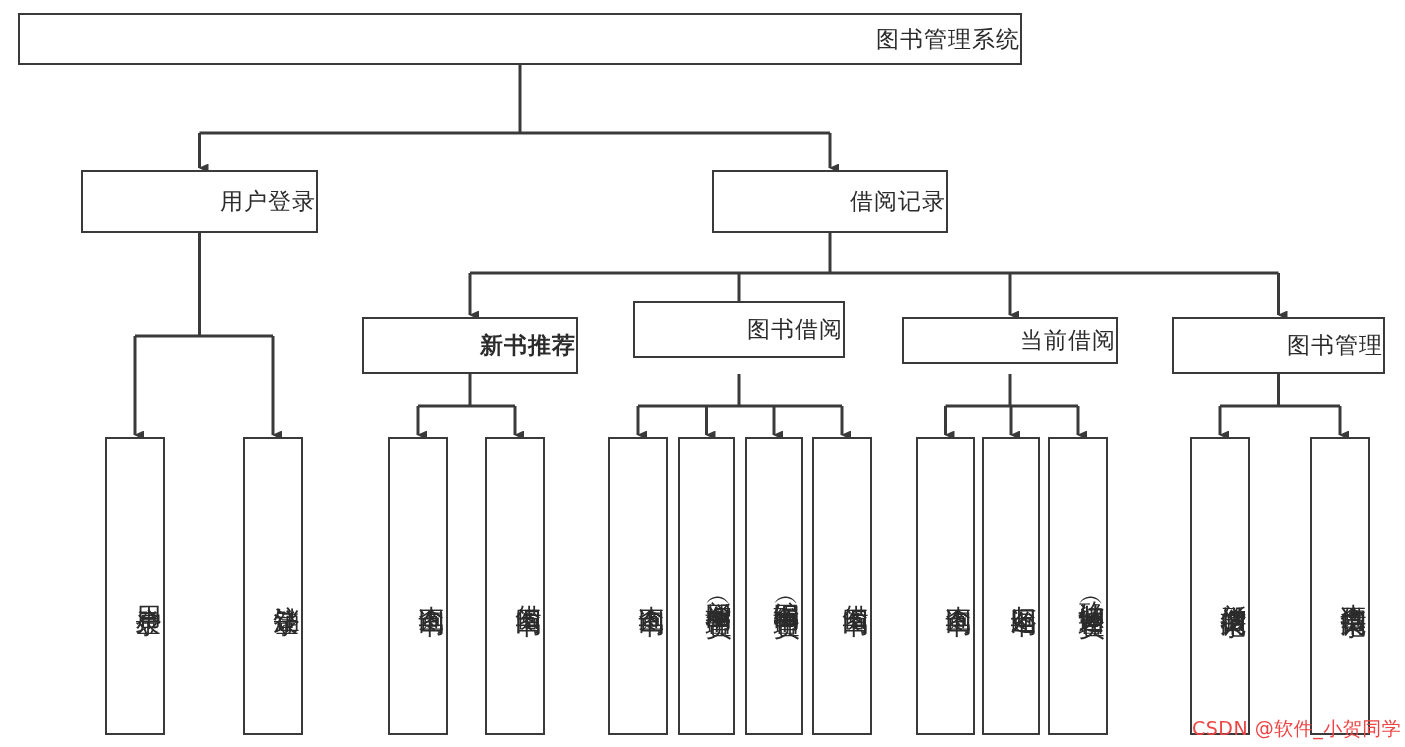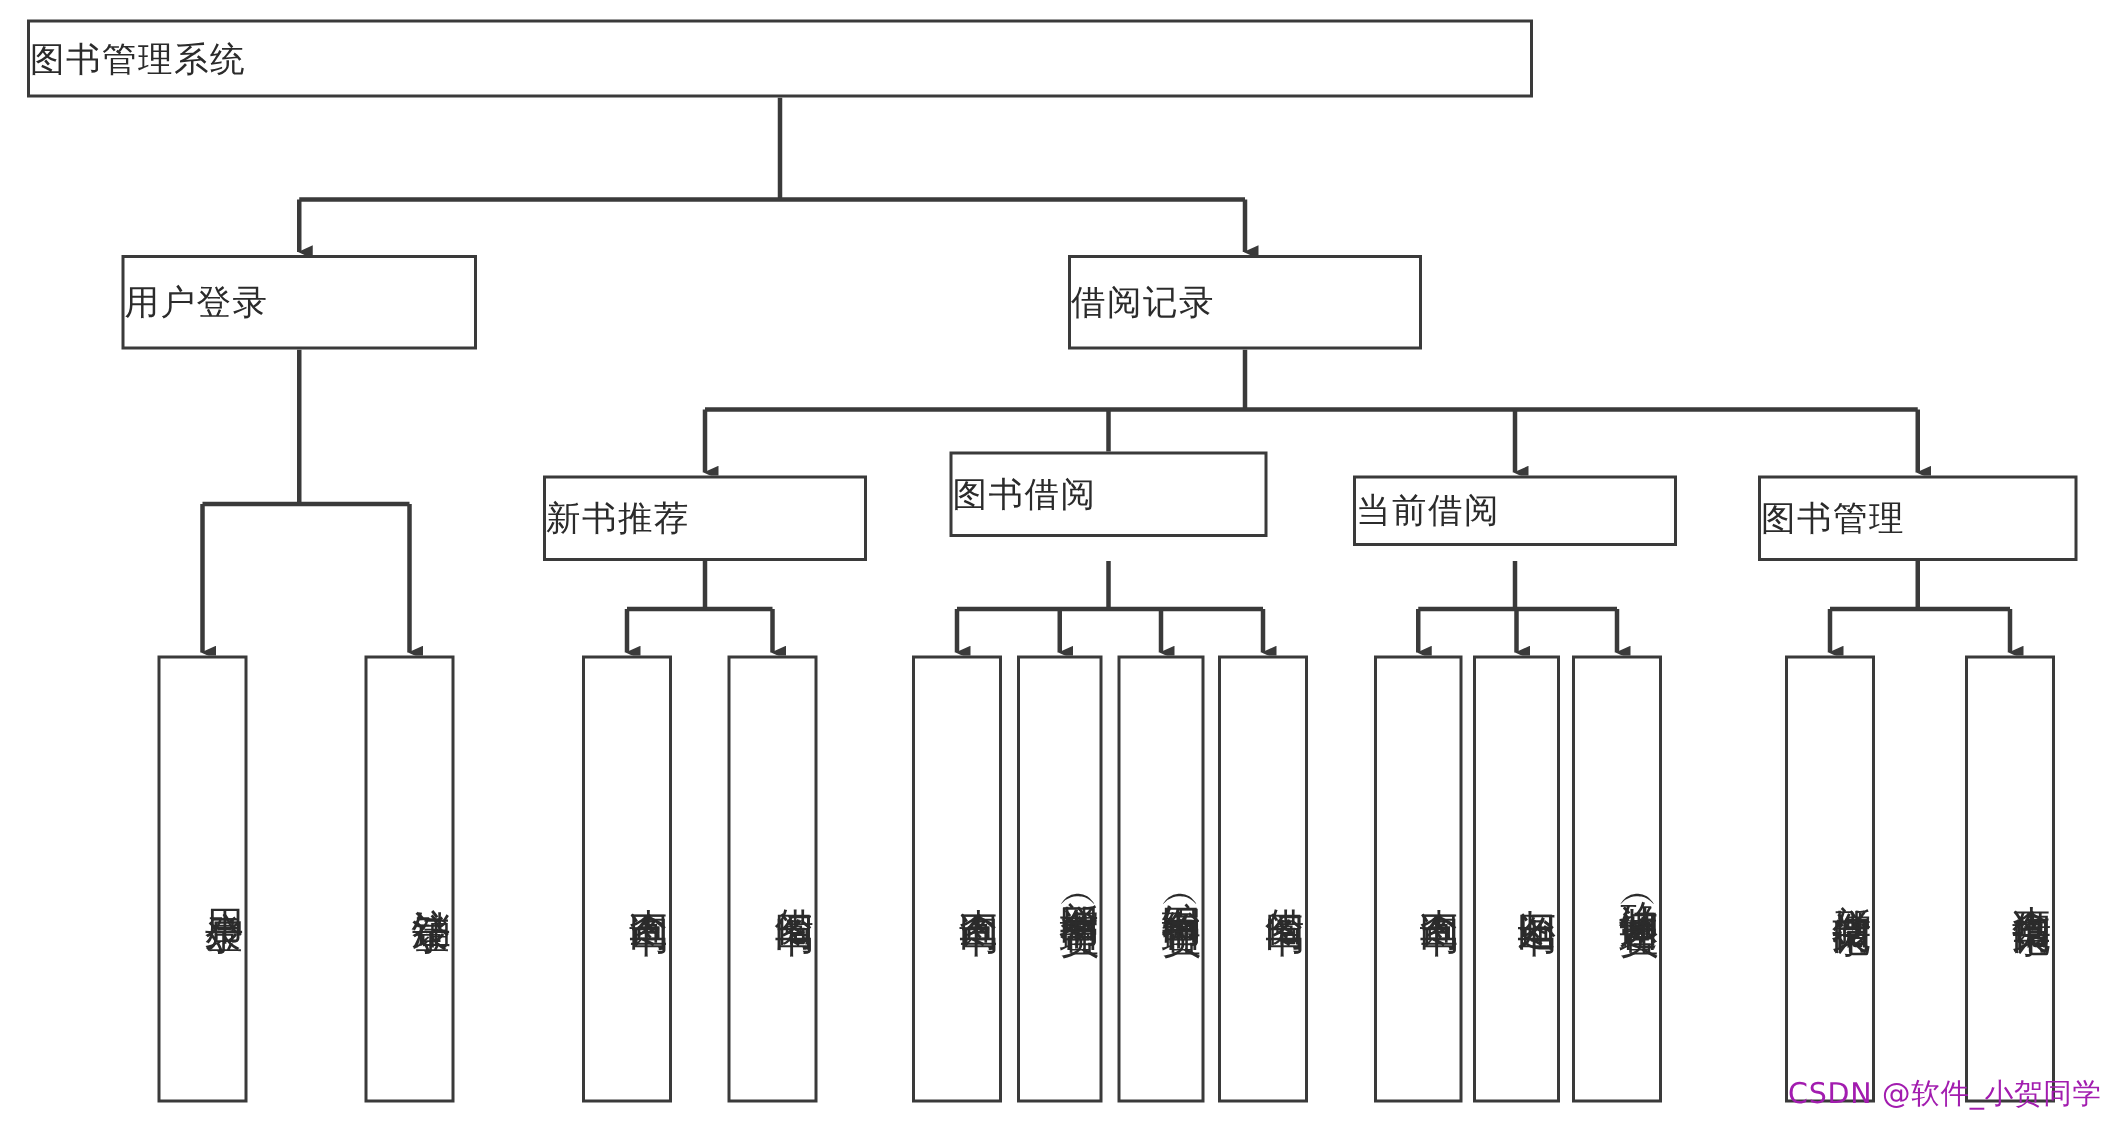--- a/index.html
+++ b/index.html
@@ -25,21 +25,21 @@
     height: 747px;
     pointer-events: none;
   }
   .node {
     position: absolute;
     box-sizing: border-box;
     background: #ffffff;
     border: 2.5px solid #3a3a3a;
     display: flex;
     align-items: center;
-    justify-content: flex-start;
+    justify-content: flex-end;
     color: #2b2b2b;
   }
   .node.horizontal {
     font-size: 23px;
     letter-spacing: 1px;
   }
   .node.vertical {
     writing-mode: vertical-rl;
     text-orientation: upright;
     font-size: 26px;
@@ -50,21 +50,21 @@
     padding-top: 6px;
   }
   .node.vertical .vtext {
     writing-mode: vertical-rl;
     text-orientation: upright;
     display: block;
     white-space: nowrap;
   }
   .watermark {
     position: absolute;
-    color: #a21caf;
+    color: #ef4444;
     font-size: 19px;
     white-space: nowrap;
     letter-spacing: 0.5px;
   }
 </style>
 </head>
 <body>
 
 <div id="canvas">
 
@@ -118,21 +118,21 @@
   <div id="level2-container">
       <div class="node horizontal" style="left: 81px; top: 170px; width: 237px; height: 63px;">
         <span>用户登录</span>
       </div>
       <div class="node horizontal" style="left: 712px; top: 170px; width: 236px; height: 63px;">
         <span>借阅记录</span>
       </div>
     </div>
 
   <div id="level3-container">
-      <div class="node horizontal" style="left: 362px; top: 317px; width: 216px; height: 57px;">
+      <div class="node horizontal" style="left: 362px; top: 317px; width: 216px; height: 57px; font-weight: bold;">
         <span>新书推荐</span>
       </div>
       <div class="node horizontal" style="left: 633px; top: 301px; width: 212px; height: 57px;">
         <span>图书借阅</span>
       </div>
       <div class="node horizontal" style="left: 902px; top: 317px; width: 216px; height: 47px;">
         <span>当前借阅</span>
       </div>
       <div class="node horizontal" style="left: 1172px; top: 317px; width: 213px; height: 57px;">
         <span>图书管理</span>

